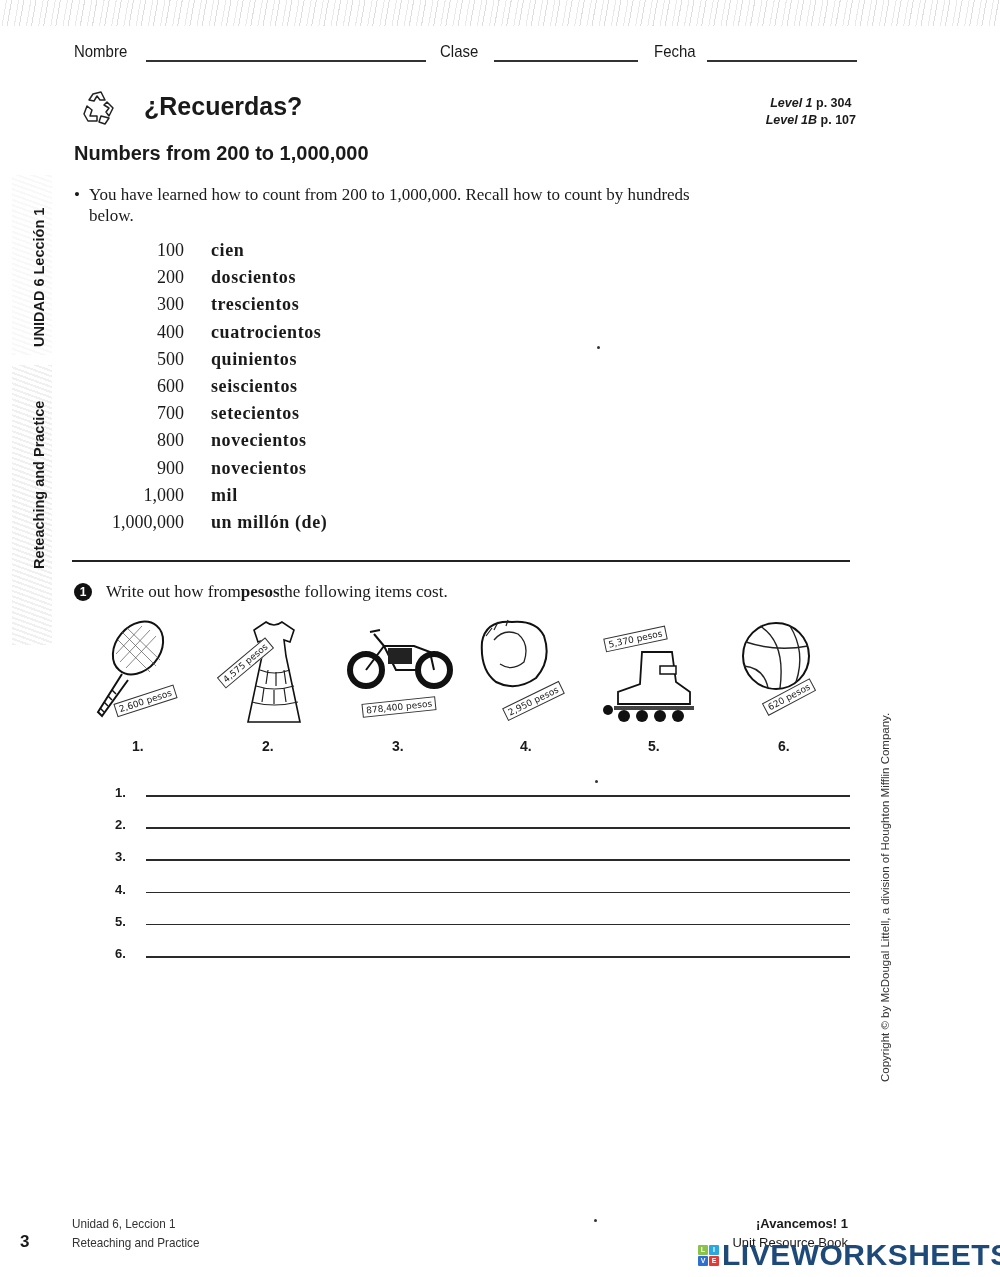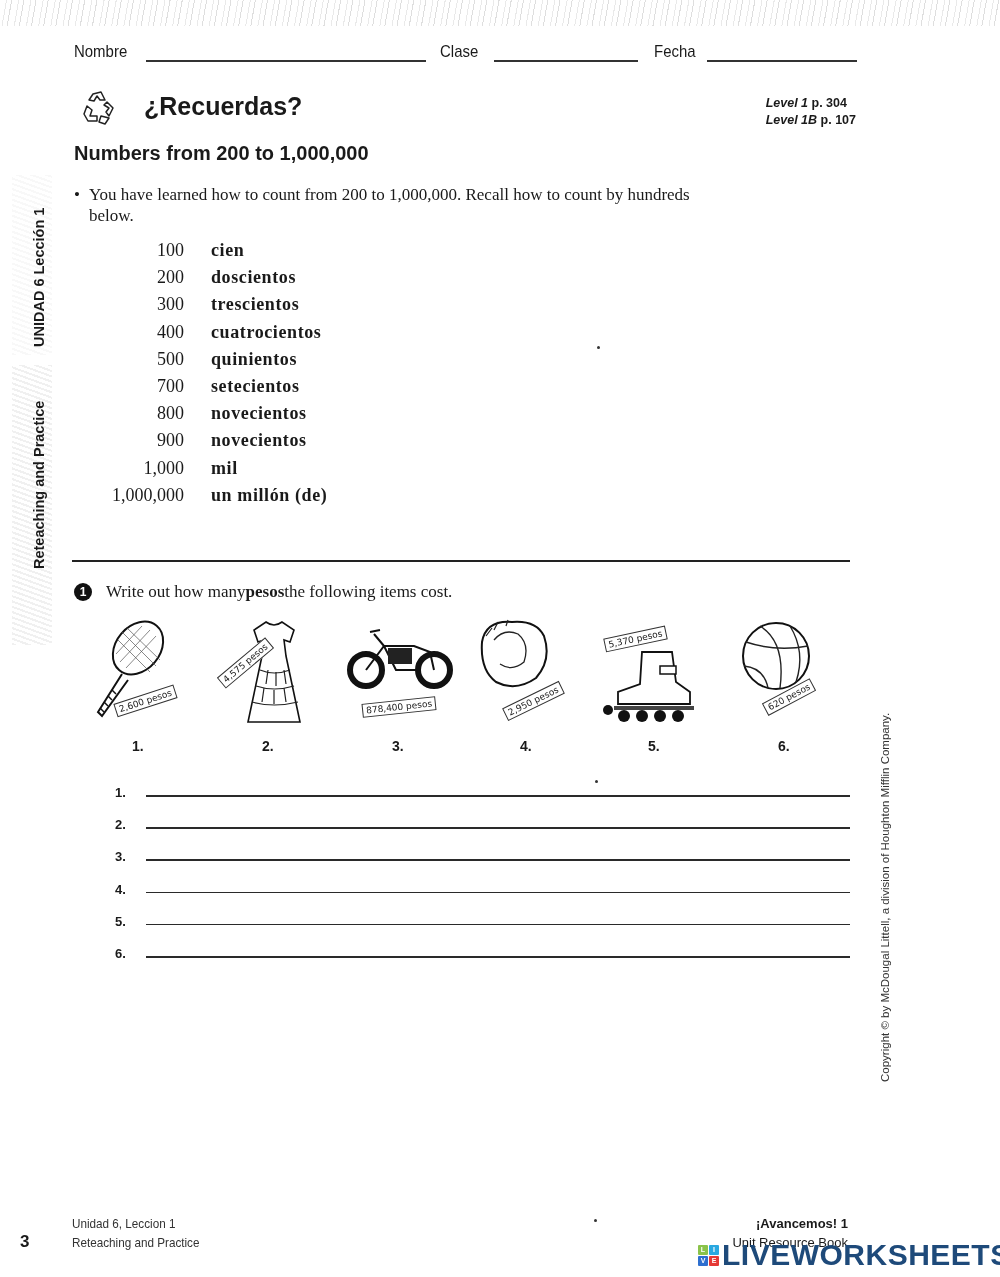--- a/index.html
+++ b/index.html
@@ -12,21 +12,21 @@
 
   
   .header-row { position: absolute; top: 40px; left: 74px; width: 790px; height: 26px; font-size: 17px;
     font-family: "Liberation Sans", sans-serif; }
   .header-row .lbl { position: absolute; top: 2px; transform: scaleX(0.88); transform-origin: left; }
   .header-row .line { position: absolute; top: 20px; height: 1.5px; background: #333; }
 
   
   .recycle-icon { position: absolute; left: 79px; top: 88px; width: 40px; height: 40px; }
   .title { position: absolute; left: 124px; top: 92px; font-size: 25px; font-weight: bold; margin-left: 20px; }
-  .level-refs { position: absolute; right: 144px; top: 95px; text-align: left; font-size: 12.5px; font-weight: bold; line-height: 17px; }
+  .level-refs { position: absolute; right: 144px; top: 95px; text-align: center; font-size: 12.5px; font-weight: bold; line-height: 17px; }
   .level-refs i { font-style: italic; }
   .subtitle { position: absolute; left: 74px; top: 142px; font-size: 20px; font-weight: bold; }
 
   .intro { position: absolute; left: 74px; top: 184px; width: 660px; font-family: "Liberation Serif", serif; font-size: 17px; line-height: 21px; }
   .intro .bullet { position: absolute; left: 0; top: 0; }
   .intro .text { padding-left: 15px; display: block; }
 
   
   .num-table { position: absolute; left: 96px; top: 237px; font-family: "Liberation Serif", serif; font-size: 18px; }
   .num-row { height: 27.2px; display: flex; align-items: center; }
@@ -125,20 +125,24 @@
     </div>
   <div class="num-row">
       <span class="n">400</span>
       <span class="w">cuatrocientos</span>
     </div>
   <div class="num-row">
       <span class="n">500</span>
       <span class="w">quinientos</span>
     </div>
   <div class="num-row">
+      <span class="n">600</span>
+      <span class="w">seiscientos</span>
+    </div>
+  <div class="num-row">
       <span class="n">700</span>
       <span class="w">setecientos</span>
     </div>
   <div class="num-row">
       <span class="n">800</span>
       <span class="w">novecientos</span>
     </div>
   <div class="num-row">
       <span class="n">900</span>
       <span class="w">novecientos</span>
@@ -151,21 +155,21 @@
       <span class="n">1,000,000</span>
       <span class="w">un millón (de)</span>
     </div>
 </div>
 <div class="dot" style="left:597px;top:346px"></div>
 
 <div class="divider"></div>
 
 <div class="activity">
   <span class="badge">1</span>
-  <span>Write out how many </span>
+  <span>Write out how from </span>
     <b>pesos</b>
     <span> the following items cost.</span>
 </div>
 
 <div class="item" style="left:86px">
   <svg width="120" height="120" viewBox="0 0 120 120">
     <ellipse cx="52" cy="36" rx="22" ry="29" transform="rotate(40 52 36)" fill="#fff" stroke="#111" stroke-width="2"></ellipse>
     <g stroke="#555" stroke-width="0.7">
       <line x1="36" y1="20" x2="70" y2="54"></line>
         <line x1="40" y1="15" x2="74" y2="48"></line>

